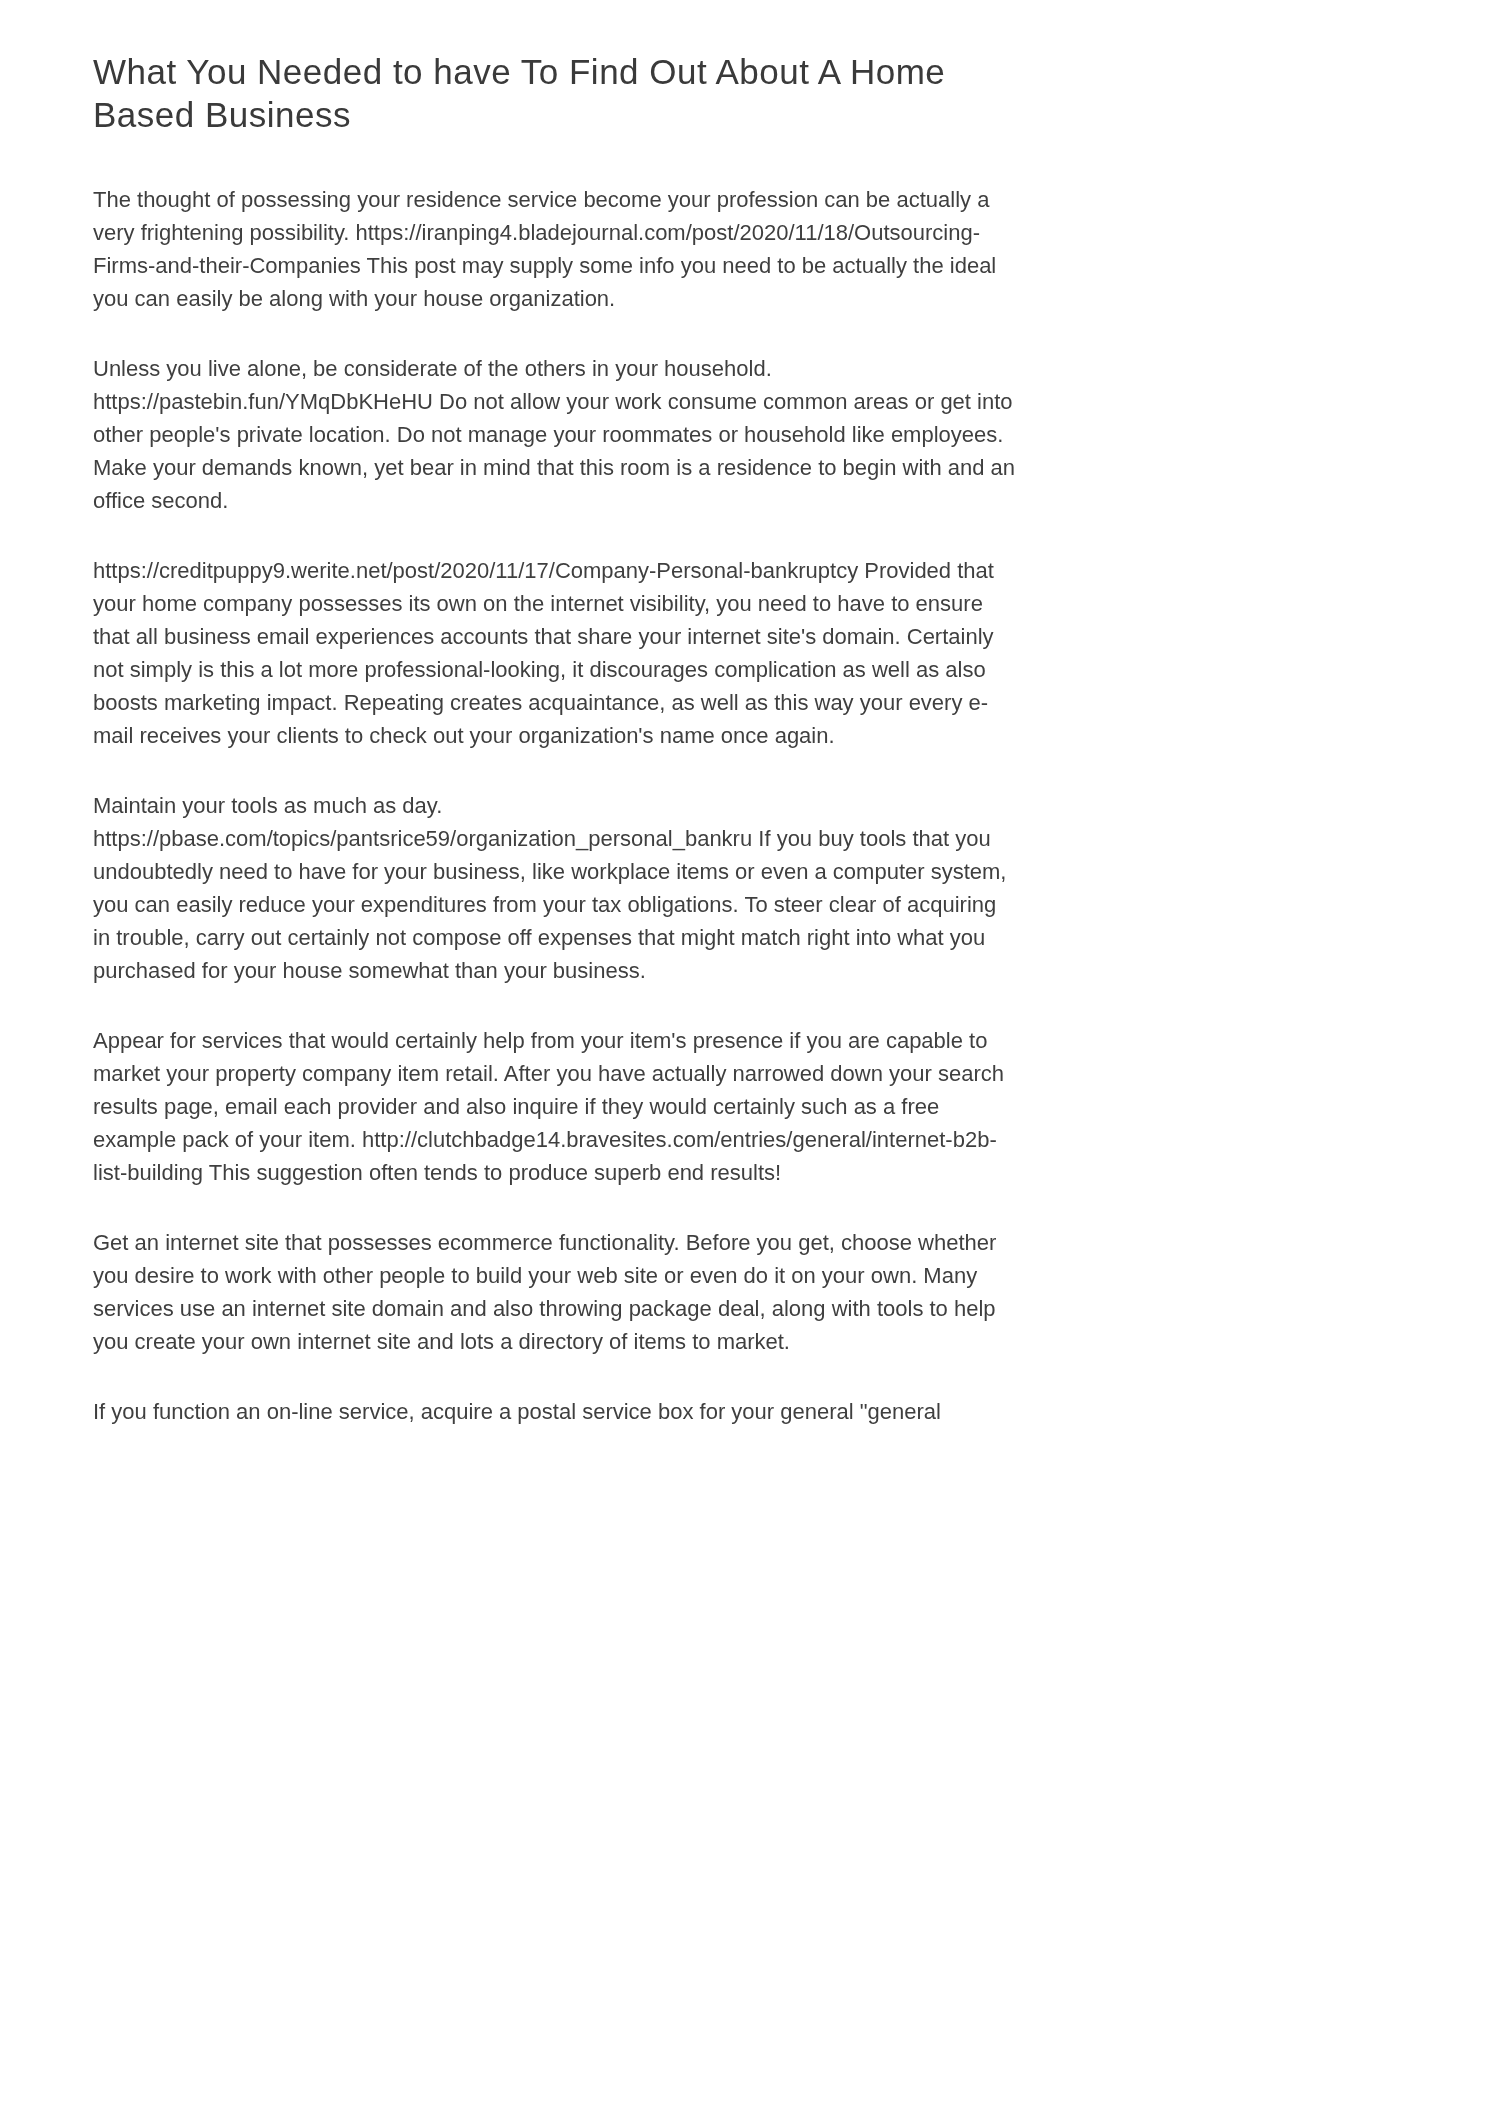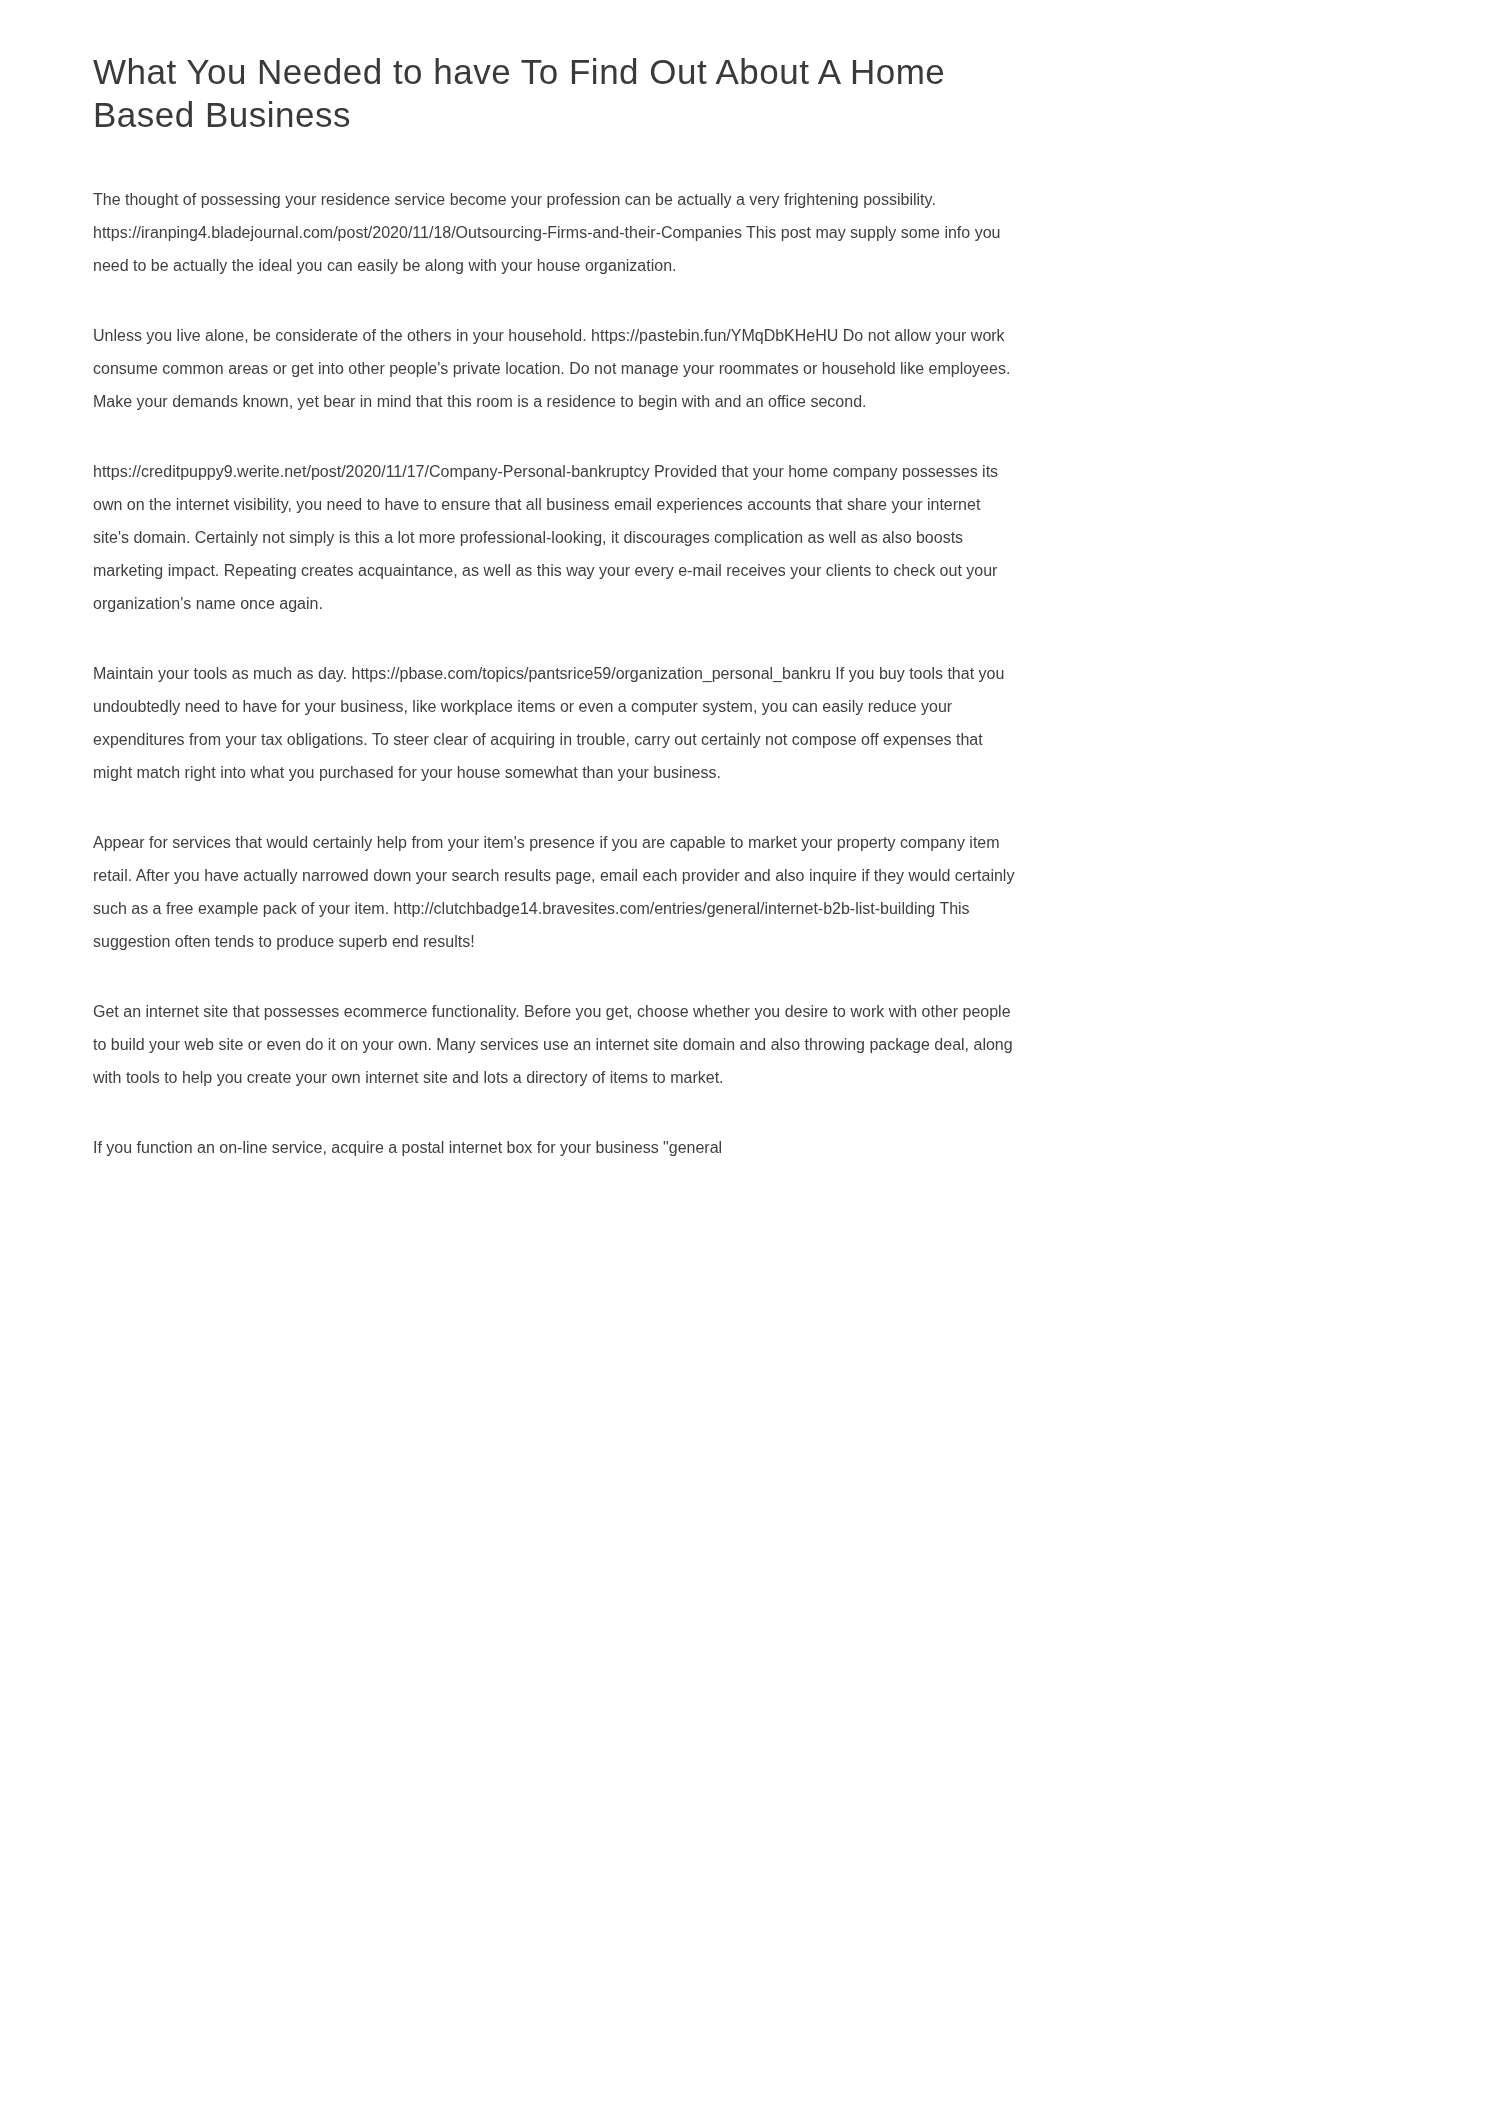--- a/index.html
+++ b/index.html
@@ -22,36 +22,36 @@
   }
   h1.title {
     font-size: 35px;
     font-weight: 400;
     line-height: 1.24;
     color: #3a3a3a;
     letter-spacing: 0.5px;
     margin-bottom: 46px;
   }
   p.para {
-    font-size: 16px;
+    font-size: 22px;
     font-weight: 400;
     line-height: 33px;
     color: #3f3f3f;
     margin-bottom: 37px;
     overflow-wrap: break-word;
     word-break: break-word;
   }
 </style>
 </head>
 <body>
 
 <div class="page">
   <div class="content">
     <h1 class="title">What You Needed to have To Find Out About A Home Based Business</h1>
     <p class="para">The thought of possessing your residence service become your profession can be actually a very frightening possibility. https://iranping4.bladejournal.com/post/2020/11/18/Outsourcing-Firms-and-their-Companies This post may supply some info you need to be actually the ideal you can easily be along with your house organization.</p>
     <p class="para">Unless you live alone, be considerate of the others in your household. https://pastebin.fun/YMqDbKHeHU Do not allow your work consume common areas or get into other people's private location. Do not manage your roommates or household like employees. Make your demands known, yet bear in mind that this room is a residence to begin with and an office second.</p>
     <p class="para">https://creditpuppy9.werite.net/post/2020/11/17/Company-Personal-bankruptcy Provided that your home company possesses its own on the internet visibility, you need to have to ensure that all business email experiences accounts that share your internet site's domain. Certainly not simply is this a lot more professional-looking, it discourages complication as well as also boosts marketing impact. Repeating creates acquaintance, as well as this way your every e-mail receives your clients to check out your organization's name once again.</p>
     <p class="para">Maintain your tools as much as day. https://pbase.com/topics/pantsrice59/organization_personal_bankru If you buy tools that you undoubtedly need to have for your business, like workplace items or even a computer system, you can easily reduce your expenditures from your tax obligations. To steer clear of acquiring in trouble, carry out certainly not compose off expenses that might match right into what you purchased for your house somewhat than your business.</p>
     <p class="para">Appear for services that would certainly help from your item's presence if you are capable to market your property company item retail. After you have actually narrowed down your search results page, email each provider and also inquire if they would certainly such as a free example pack of your item. http://clutchbadge14.bravesites.com/entries/general/internet-b2b-list-building This suggestion often tends to produce superb end results!</p>
     <p class="para">Get an internet site that possesses ecommerce functionality. Before you get, choose whether you desire to work with other people to build your web site or even do it on your own. Many services use an internet site domain and also throwing package deal, along with tools to help you create your own internet site and lots a directory of items to market.</p>
-    <p class="para">If you function an on-line service, acquire a postal internet box for your business "general</p>
+    <p class="para">If you function an on-line service, acquire a postal service box for your general "general</p>
   </div>
 </div>
 
 </body></html>

